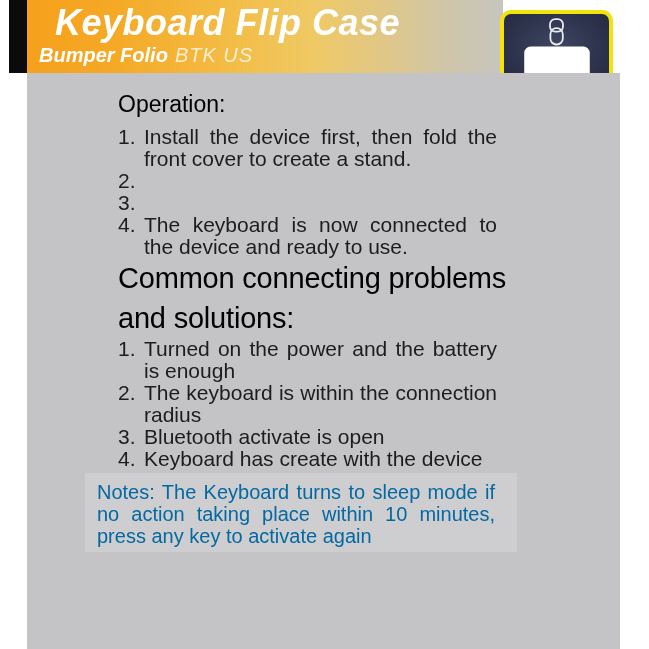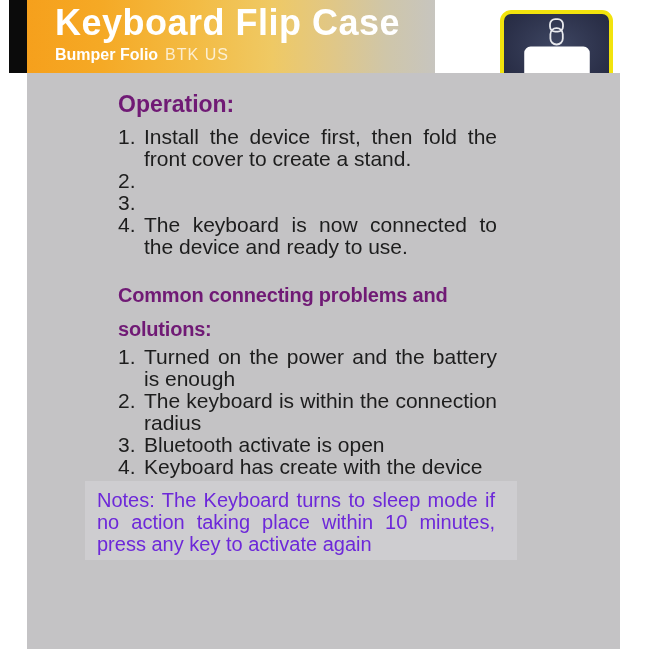--- a/index.html
+++ b/index.html
@@ -2,58 +2,59 @@
 <html><head>
 <meta charset="utf-8">
 <style>
   html,body { margin:0; padding:0; background:#ffffff; }
   .page {
     position:relative; width:649px; height:649px; background:#ffffff; overflow:hidden;
     font-family:"Liberation Sans", sans-serif;
   }
   .left-strip { position:absolute; left:9px; top:0; width:18px; height:73px; background:#0b0b0b; }
   .header-band {
-    position:absolute; left:27px; top:0; width:408px; height:73px;
+    position:absolute; left:27px; top:0; width:476px; height:73px;
     background:linear-gradient(90deg,#F6A01C 0%, #F5A925 18%, #F3BC45 42%, #EFC964 60%, #E0C787 75%, #CFC6A9 88%, #C7C5BF 100%);
+    font-style:italic;
   }
   .hdr-title { position:absolute; left:28px; top:3px; font-size:36px; line-height:40px; font-weight:bold; color:#ffffff; letter-spacing:0.5px; white-space:nowrap; }
-  .hdr-sub { position:absolute; left:28px; top:44px; font-size:16px; line-height:22px; color:#ffffff; white-space:nowrap; }
+  .hdr-sub { position:absolute; left:12px; top:44px; font-size:20px; line-height:22px; color:#ffffff; white-space:nowrap; }
   .hdr-sub .product { font-weight:bold; }
   .hdr-sub .model { font-weight:normal; color:rgba(255,255,255,0.75); margin-left:7px; letter-spacing:1px; }
 
   .badge {
     position:absolute; left:500px; top:10px; width:113px; height:112px; box-sizing:border-box;
     border:4px solid #F2E30D; border-radius:11px;
     background:radial-gradient(90% 70% at 50% 32%, #3E4662 0%, #2B3049 55%, #1F2336 100%);
     display:flex; flex-direction:column; align-items:center; justify-content:flex-start;
     padding:4px 0 5px;
   }
   .badge svg { display:block; }
   .badge-label { color:#ffffff; font-size:15px; line-height:18px; margin-top:2px; white-space:nowrap; }
 
   .content {
     position:absolute; left:27px; top:73px; width:593px; height:576px;
     background:#C4C3C5; color:#1D1D1D;
   }
   .content-inner { padding:19px 0 0 91px; }
 
-  .sec-heading { margin:0; font-weight:bold; color:#701a75; }
+  .sec-heading { margin:0; font-weight:normal; color:#000000; }
   .sec-heading.first { font-size:23px; line-height:24px; width:410px; }
-  .sec-heading.second { font-size:20px; line-height:34px; width:412px; margin-top:20px; letter-spacing:-0.2px; }
+  .sec-heading.second { font-size:29px; line-height:40px; width:412px; letter-spacing:-0.2px; }
 
   .list { margin-top:10px; }
   .li { display:flex; font-size:21px; line-height:22px; }
   .li .num { width:26px; flex:none; }
   .li .li-body { width:353px; flex:none; text-align:justify; }
   .li .li-body b { font-weight:bold; }
 
   .notes {
     margin:3px 0 0 -33px; width:432px; box-sizing:border-box;
     background:#CECDD0; padding:8px 22px 5px 12px;
-    font-size:20px; line-height:22px; text-align:justify; color:#6d28d9;
+    font-size:20px; line-height:22px; text-align:justify; color:#0369a1;
   }
 </style>
 </head>
 <body>
 
 <div class="page">
 
   <div class="left-strip"></div>
 
   <div class="header-band">

